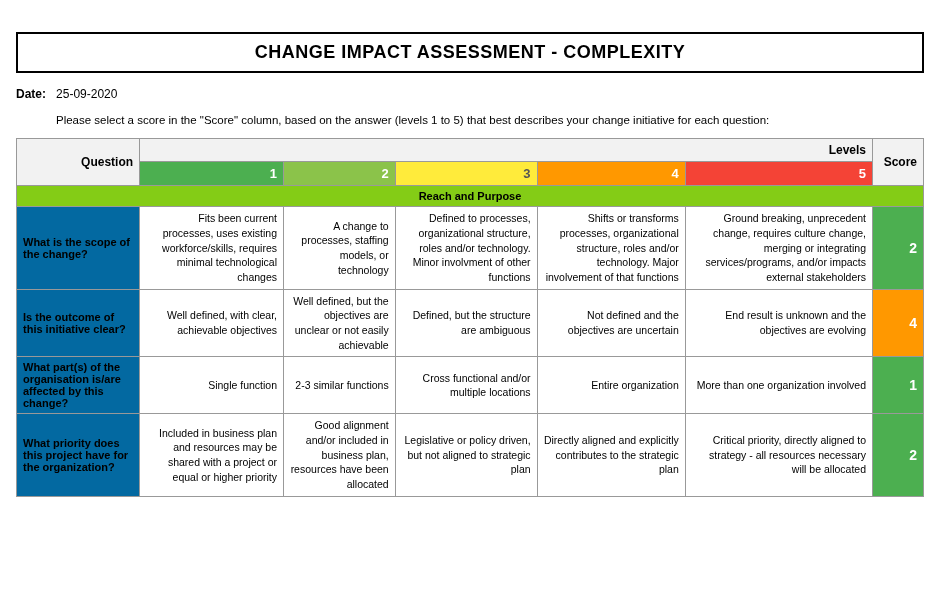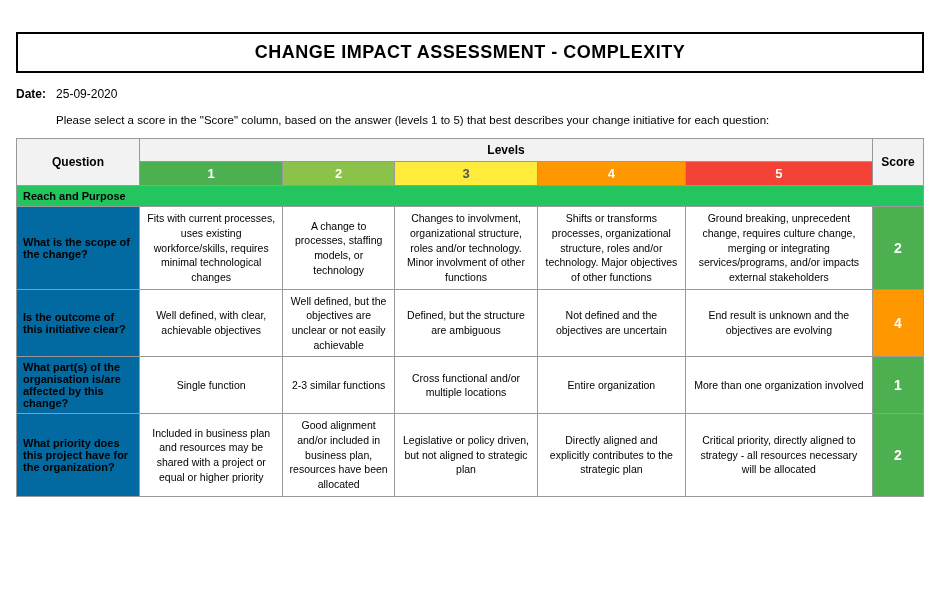--- a/index.html
+++ b/index.html
@@ -36,21 +36,21 @@
     }
     table {
       width: 100%;
       border-collapse: collapse;
       font-size: 11px;
     }
     th, td {
       border: 1px solid #999;
       padding: 4px 6px;
       vertical-align: middle;
-      text-align: center;
+      text-align: right;
     }
     .col-score {
       width: 51px;
       font-weight: bold;
     }
     .header-question {
       background: #f2f2f2;
       font-weight: bold;
       font-size: 12px;
     }
@@ -58,23 +58,23 @@
       background: #f2f2f2;
       font-weight: bold;
       font-size: 12px;
     }
     .level-1 { background: #4CAF50; color: #fff; font-weight: bold; font-size: 13px; }
     .level-2 { background: #8BC34A; color: #fff; font-weight: bold; font-size: 13px; }
     .level-3 { background: #FFEB3B; color: #555; font-weight: bold; font-size: 13px; }
     .level-4 { background: #FF9800; color: #fff; font-weight: bold; font-size: 13px; }
     .level-5 { background: #F44336; color: #fff; font-weight: bold; font-size: 13px; }
     .section-header {
-      background: #22c55e;
+      background: #84cc16;
       font-weight: bold;
-      text-align: left;
+      text-align: center;
       padding-left: 6px;
     }
     .score-green { background: #4CAF50; color: #fff; font-weight: bold; font-size: 14px; }
     .score-orange { background: #FF9800; color: #fff; font-weight: bold; font-size: 14px; }
     .cell-text { font-size: 10.5px; line-height: 1.4; }
     .question-cell {
       text-align: left;
       font-weight: bold;
       font-size: 11px;
       background: #0369a1;
@@ -113,24 +113,24 @@
       <th class="level-5">5</th>
     </tr>
   </thead>
   <tbody>
     <tr>
       <td colspan="7" class="section-header">Reach and Purpose</td>
     </tr>
 
     <tr>
       <td class="question-cell">What is the scope of the change?</td>
-      <td class="cell-text">Fits with current processes, uses existing workforce/skills, requires minimal technological changes</td>
+      <td class="cell-text">Fits been current processes, uses existing workforce/skills, requires minimal technological changes</td>
       <td class="cell-text">A change to processes, staffing models, or technology</td>
-      <td class="cell-text">Changes to involvment, organizational structure, roles and/or technology. Minor involvment of other functions</td>
-      <td class="cell-text">Shifts or transforms processes, organizational structure, roles and/or technology. Major objectives of other functions</td>
+      <td class="cell-text">Defined to processes, organizational structure, roles and/or technology. Minor involvment of other functions</td>
+      <td class="cell-text">Shifts or transforms processes, organizational structure, roles and/or technology. Major involvement of that functions</td>
       <td class="cell-text">Ground breaking, unprecedent change, requires culture change, merging or integrating services/programs, and/or impacts external stakeholders</td>
       <td class="score-green col-score">2</td>
     </tr>
 
     <tr>
       <td class="question-cell">Is the outcome of this initiative clear?</td>
       <td class="cell-text">Well defined, with clear, achievable objectives</td>
       <td class="cell-text">Well defined, but the objectives are unclear or not easily achievable</td>
       <td class="cell-text">Defined, but the structure are ambiguous</td>
       <td class="cell-text">Not defined and the objectives are uncertain</td>

